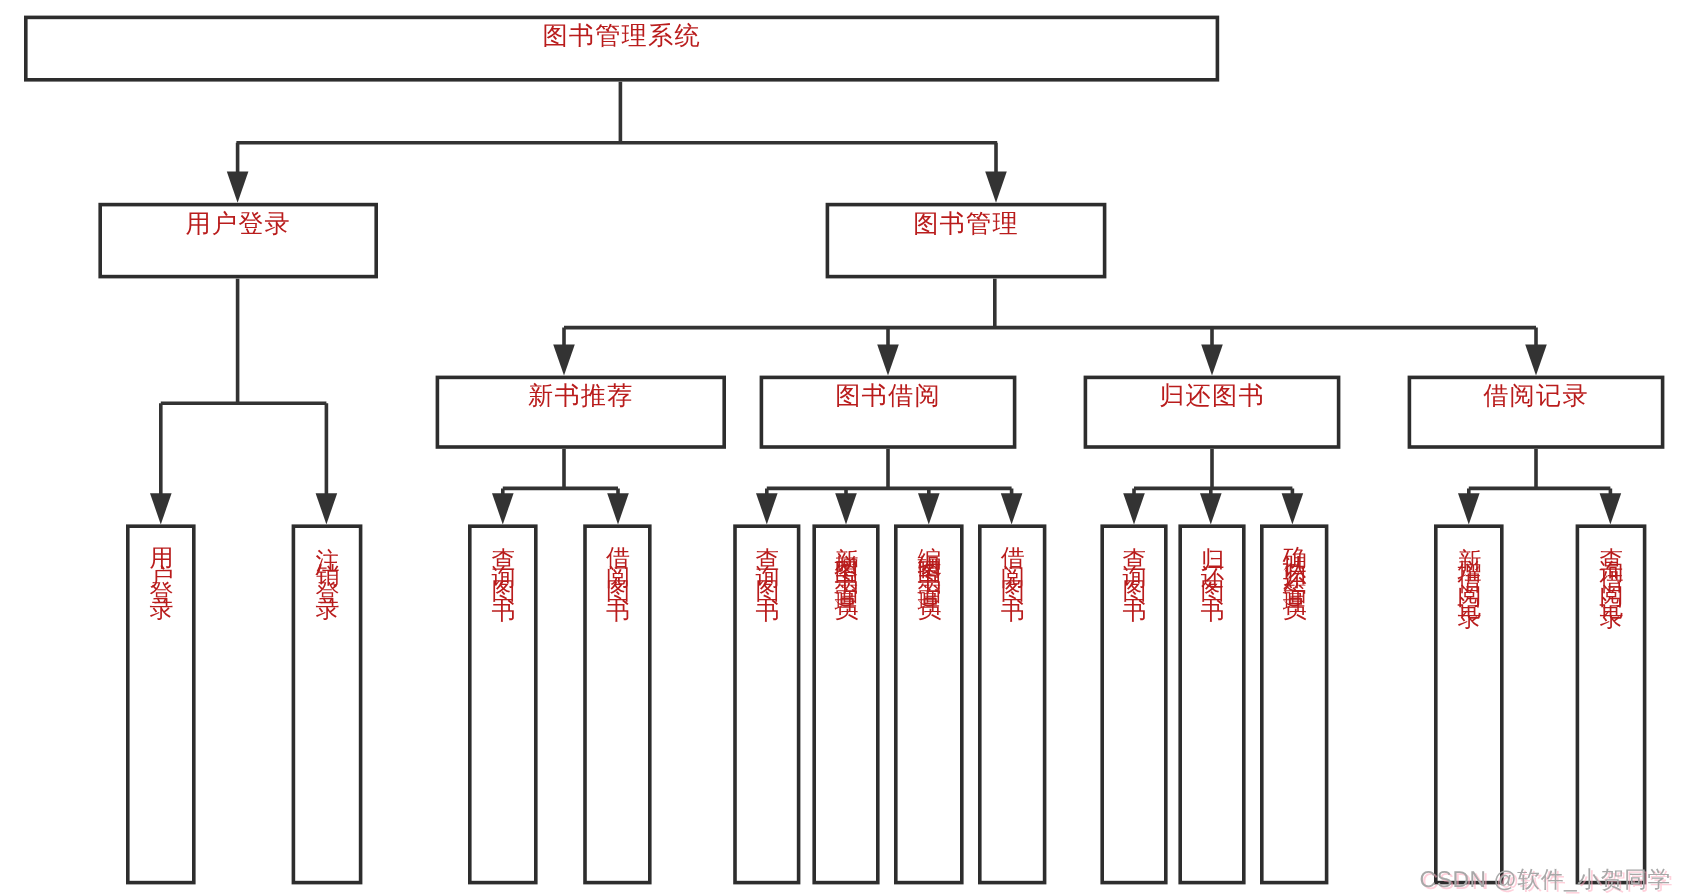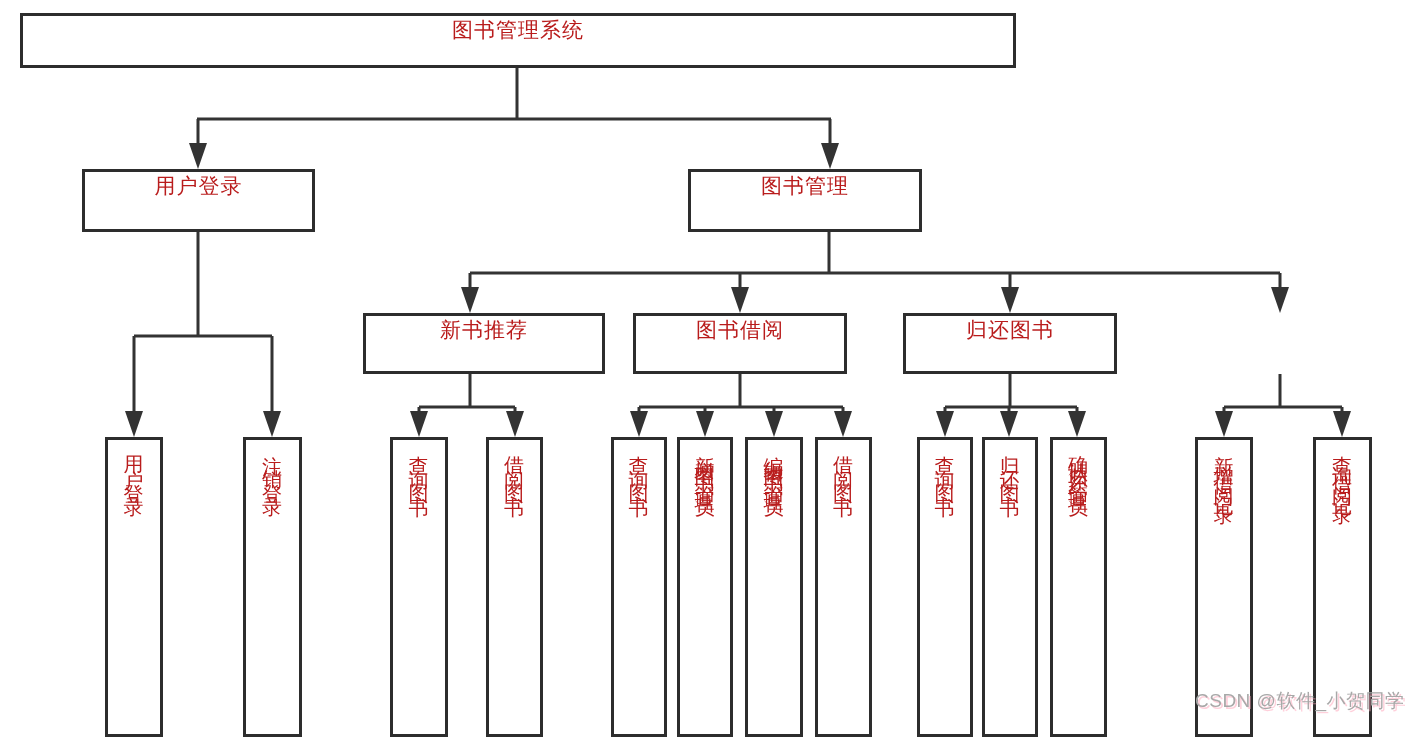--- a/index.html
+++ b/index.html
@@ -13,24 +13,23 @@
     display:flex;align-items:flex-start;justify-content:center;color:#b91c1c;
   }
   .title-node{font-size:21px;letter-spacing:1px;}
   .branch-node{font-size:21px;letter-spacing:1px;}
   .leaf-node{font-size:20px;}
   .leaf-node .vtext{
     writing-mode:vertical-rl;text-orientation:mixed;line-height:1;
     display:block;
   }
   .watermark{
-    position:absolute;left:1183px;top:688px;font-size:19px;color:#a8a8a8;
+    position:absolute;left:1183px;top:720px;font-size:19px;color:#a8a8a8;
     letter-spacing:0.5px;white-space:nowrap;
     text-shadow:2px 2px 0 rgba(255,170,190,0.55);
-    margin-left:12px;
   }
 </style>
 </head>
 <body>
 
 <div class="canvas">
 
   <svg class="connectors" viewBox="0 0 1405 747" xmlns="http://www.w3.org/2000/svg">
     <g stroke="#333333" stroke-width="3" fill="none">
 
@@ -84,20 +83,23 @@
 
   <div class="node branch-node" style="left:363px;top:313px;width:242px;height:61px">
     <span>新书推荐</span>
   </div>
   <div class="node branch-node" style="left:633px;top:313px;width:214px;height:61px">
     <span>图书借阅</span>
   </div>
   <div class="node branch-node" style="left:903px;top:313px;width:214px;height:61px">
     <span>归还图书</span>
   </div>
+  <div class="node branch-node" style="left:1173px;top:313px;width:214px;height:61px">
+    <span>借阅记录</span>
+  </div>
 
   <div class="node leaf-node" style="left:105px;top:437px;width:58px;height:300px">
     <span class="vtext" style="letter-spacing: 0.7em;">用户登录</span>
   </div>
   <div class="node leaf-node" style="left:243px;top:437px;width:59px;height:300px">
     <span class="vtext" style="letter-spacing: 0.7em;">注销登录</span>
   </div>
 
   <div class="node leaf-node" style="left:390px;top:437px;width:58px;height:300px">
     <span class="vtext" style="letter-spacing: 0.7em;">查询图书</span>

